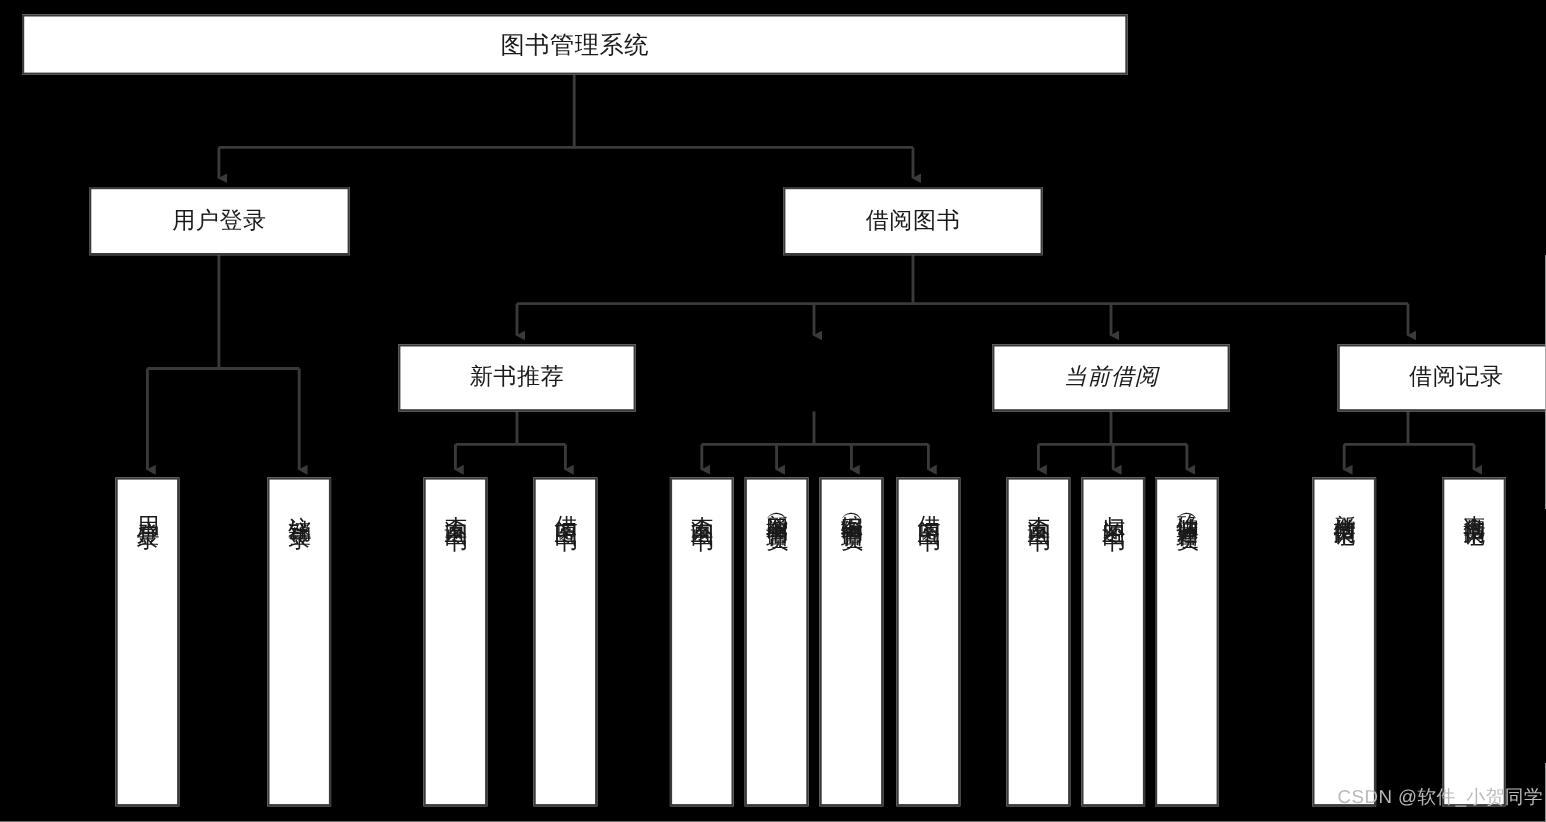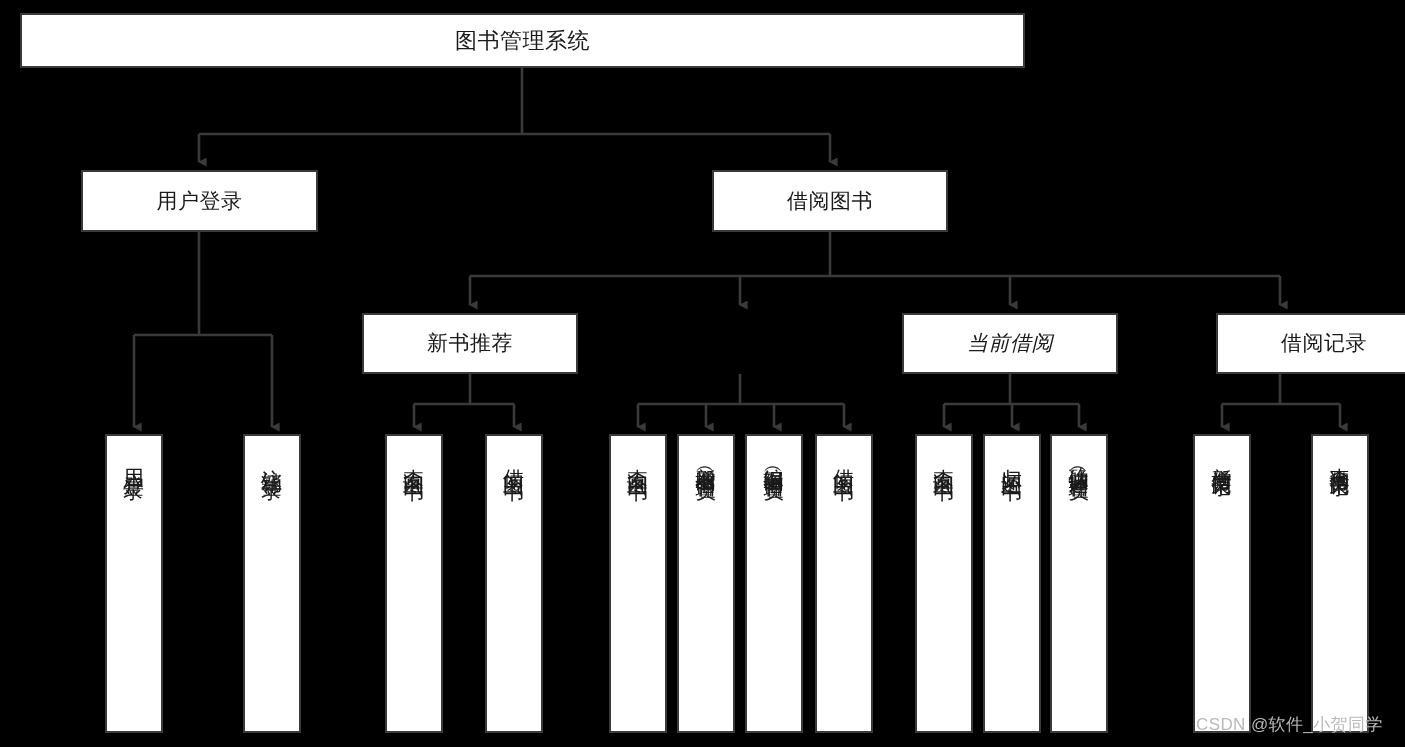--- a/index.html
+++ b/index.html
@@ -70,20 +70,21 @@
   }
   .watermark {
     position: absolute;
     left: 1196px;
     top: 713px;
     font-size: 17px;
     color: #b9b9b9;
     white-space: nowrap;
     z-index: 6;
     letter-spacing: 0.4px;
+    padding-left: 20px;
   }
 </style>
 </head>
 <body>
 
 <div id="canvas">
 
   <svg id="diagram-svg" viewBox="0 0 1405 747" xmlns="http://www.w3.org/2000/svg">
     <defs>
       <marker id="arrow" markerWidth="9" markerHeight="9" refX="4.5" refY="7.6" orient="auto" markerUnits="userSpaceOnUse">

